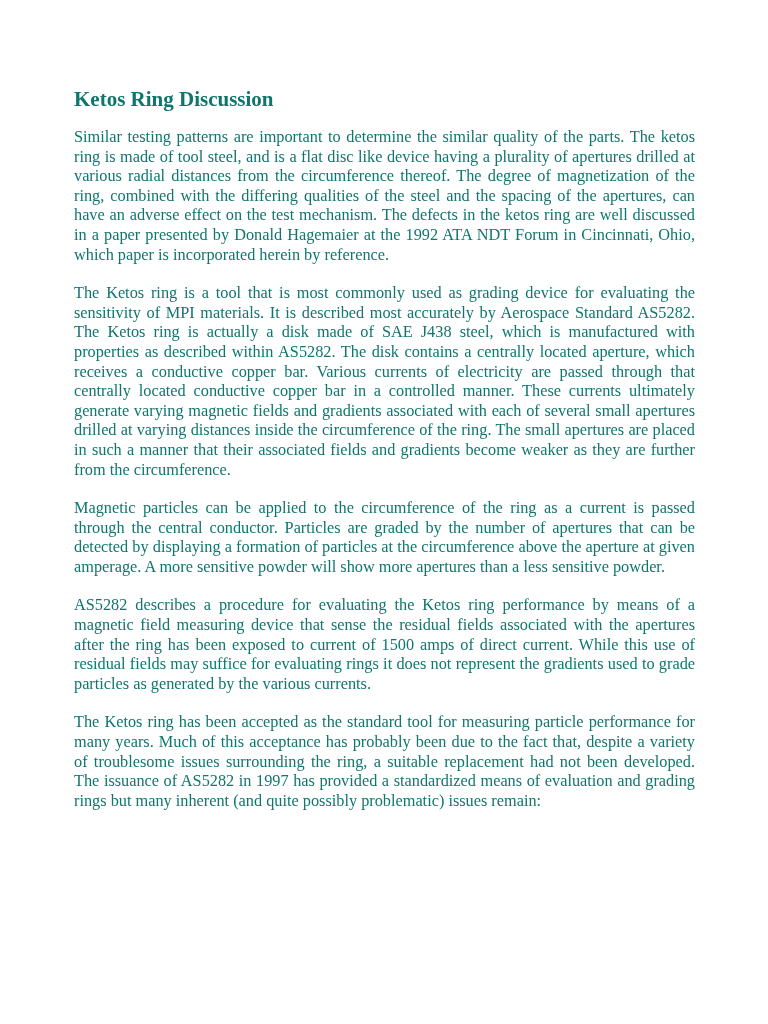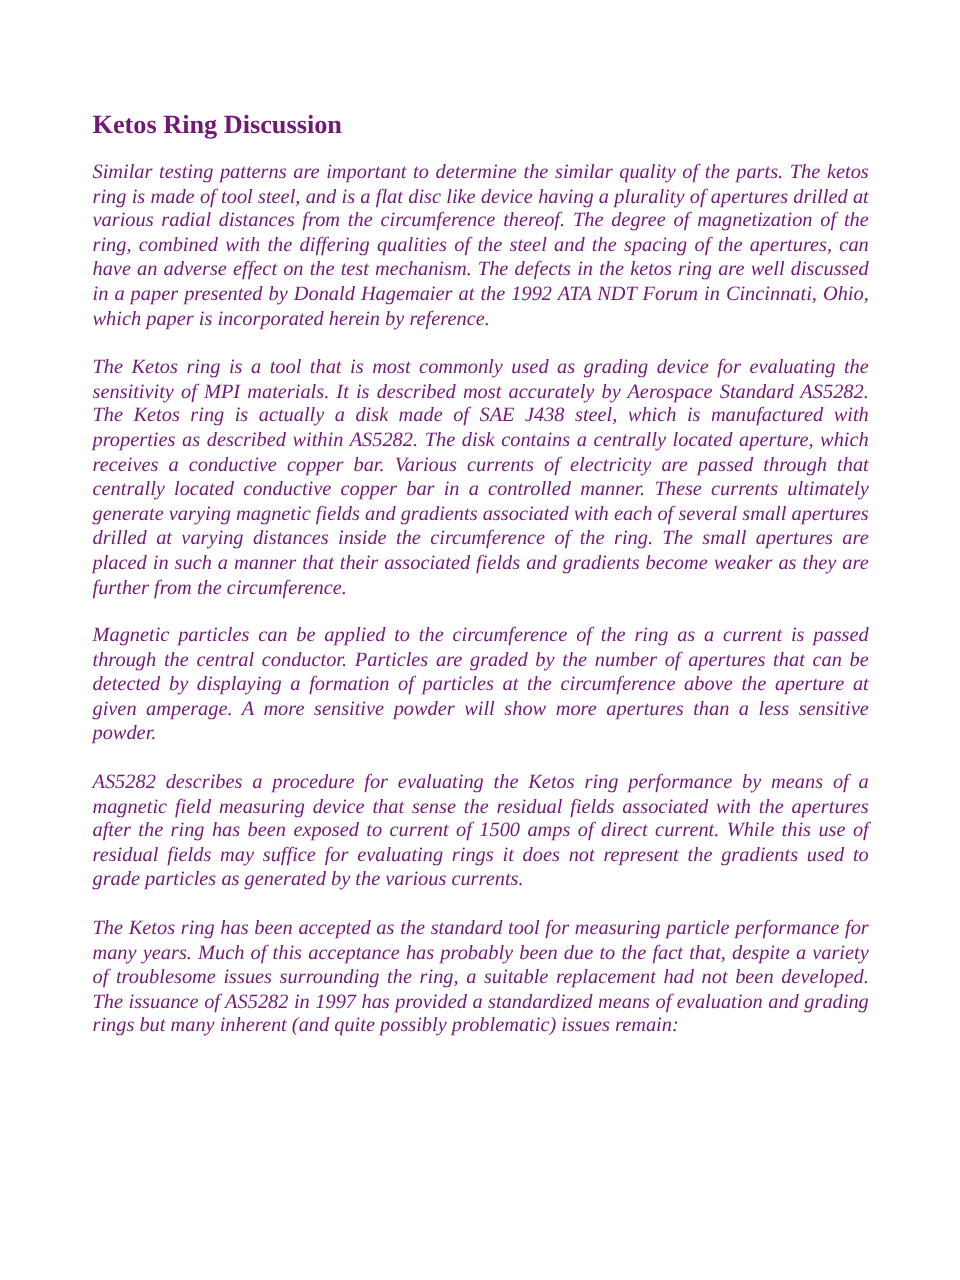--- a/index.html
+++ b/index.html
@@ -1,28 +1,27 @@
 <!DOCTYPE html>
 <html><head>
   <meta charset="utf-8">
   <style>
     html, body { margin: 0; padding: 0; background: #ffffff; }
     body { width: 768px; height: 1024px; overflow: hidden; position: relative; }
     .page {
       position: absolute; left: 74px; top: 84px; width: 621px;
       font-family: "Liberation Serif", "DejaVu Serif", serif;
-      color: #701a75;
+      color: #0f766e;
     }
     .title {
       font-size: 21px; font-weight: bold; margin: 0 0 13px 0; line-height: 30px;
     }
     .para {
       font-size: 16.3px; line-height: 19.6px; text-align: justify;
       margin: 0 0 19px 0;
-      font-style: italic;
     }
   </style>
 </head>
 <body>
 
 <div class="page">
   <h1 class="title">Ketos Ring Discussion</h1>
   <p class="para">Similar testing patterns are important to determine the similar quality of the parts. The ketos ring is made of tool steel, and is a flat disc like device having a plurality of apertures drilled at various radial distances from the circumference thereof. The degree of magnetization of the ring, combined with the differing qualities of the steel and the spacing of the apertures, can have an adverse effect on the test mechanism. The defects in the ketos ring are well discussed in a paper presented by Donald Hagemaier at the 1992 ATA NDT Forum in Cincinnati, Ohio, which paper is incorporated herein by reference.</p>
   <p class="para">The Ketos ring is a tool that is most commonly used as grading device for evaluating the sensitivity of MPI materials. It is described most accurately by Aerospace Standard AS5282. The Ketos ring is actually a disk made of SAE J438 steel, which is manufactured with properties as described within AS5282. The disk contains a centrally located aperture, which receives a conductive copper bar. Various currents of electricity are passed through that centrally located conductive copper bar in a controlled manner. These currents ultimately generate varying magnetic fields and gradients associated with each of several small apertures drilled at varying distances inside the circumference of the ring. The small apertures are placed in such a manner that their associated fields and gradients become weaker as they are further from the circumference.</p>
   <p class="para">Magnetic particles can be applied to the circumference of the ring as a current is passed through the central conductor. Particles are graded by the number of apertures that can be detected by displaying a formation of particles at the circumference above the aperture at given amperage. A more sensitive powder will show more apertures than a less sensitive powder.</p>

